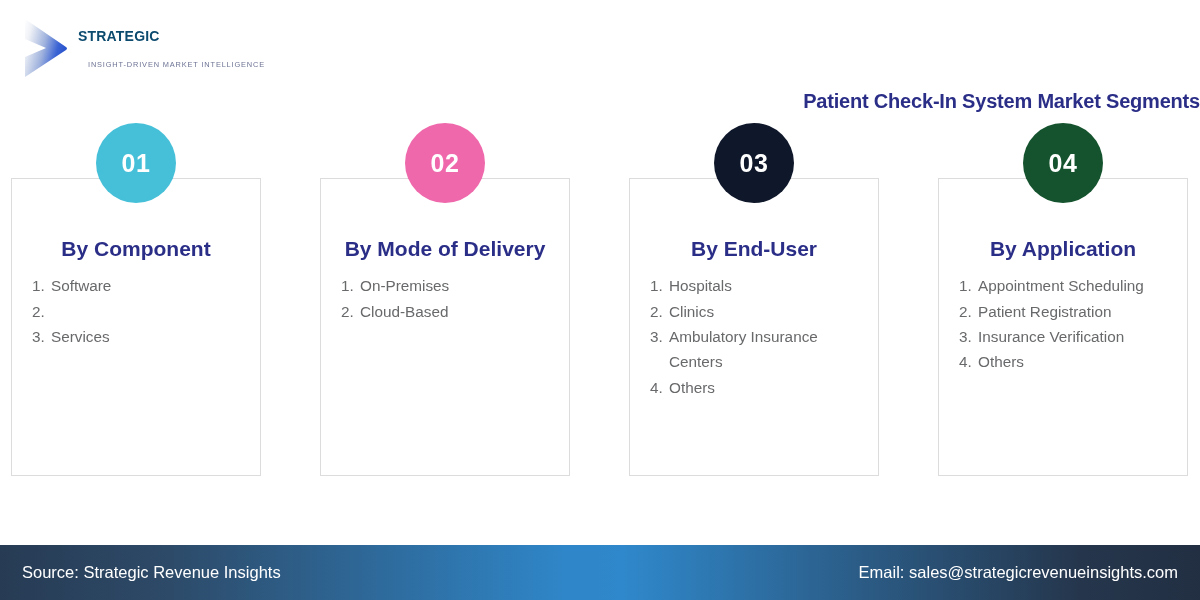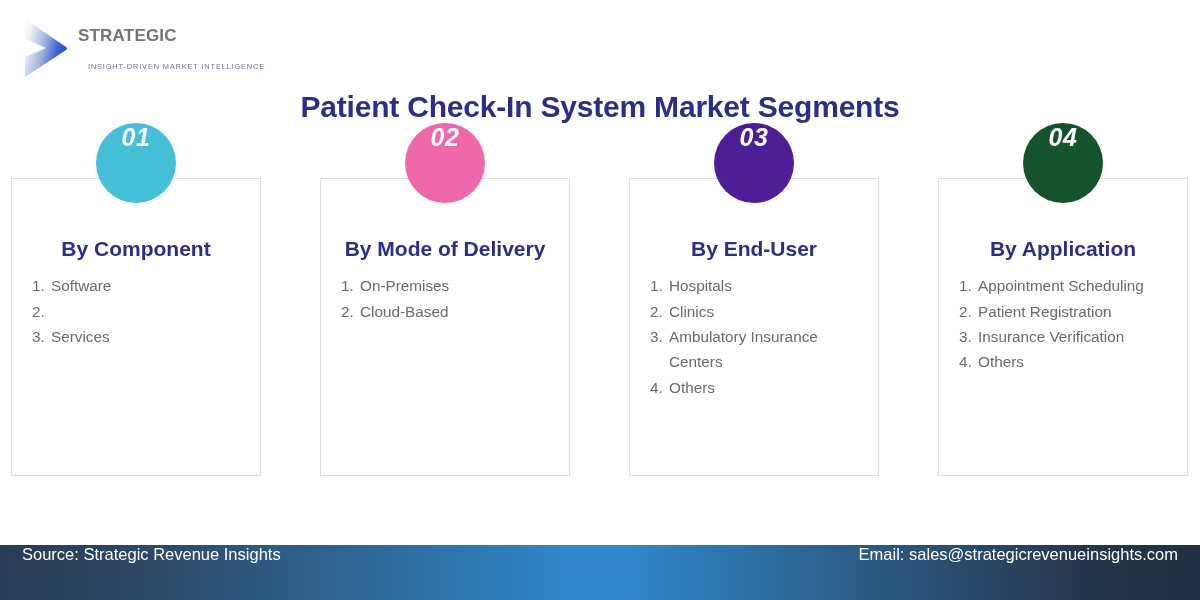--- a/index.html
+++ b/index.html
@@ -29,44 +29,44 @@
     height: 62px;
     flex: 0 0 auto;
   }
   .logo-text {
     display: flex;
     flex-direction: column;
     justify-content: center;
     padding-top: 2px;
   }
   .logo-name {
-    font-size: 17px;
-    font-weight: bold;
-    color: #737373;
+    font-size: 14px;
+    font-weight: bold;
+    color: #0c4a6e;
     letter-spacing: 0.2px;
     line-height: 1.08;
     white-space: nowrap;
   }
   .logo-tagline {
     margin-top: 16px;
     font-size: 7.4px;
     letter-spacing: 0.85px;
     color: #6d7394;
     white-space: nowrap;
     padding-left: 10px;
   }
 
   
   .page-title {
     position: absolute;
     left: 0;
     right: 0;
     top: 90px;
-    text-align: center;
-    font-size: 30px;
+    text-align: right;
+    font-size: 20px;
     font-weight: bold;
     color: #2b2e87;
     letter-spacing: -0.2px;
   }
 
   
   .cards-row {
     position: absolute;
     left: 11px;
     top: 178px;
@@ -85,26 +85,26 @@
   }
   .badge {
     position: absolute;
     top: -56px;
     left: 50%;
     transform: translateX(-50%);
     width: 80px;
     height: 80px;
     border-radius: 50%;
     display: flex;
+    align-items: center;
     justify-content: center;
     color: #ffffff;
     font-size: 25px;
     font-weight: bold;
     letter-spacing: 0.5px;
-    font-style: italic;
   }
   .card-heading {
     margin-top: 57px;
     text-align: center;
     font-size: 21px;
     font-weight: bold;
     color: #2b2e87;
     line-height: 1.2;
   }
   .card-list {
@@ -138,20 +138,21 @@
     height: 55px;
     background: linear-gradient(90deg,
         #273b54 0%,
         #2d4a68 14%,
         #2f86c8 47%,
         #2f88cb 52%,
         #2b5b85 72%,
         #25364c 90%,
         #222f43 100%);
     display: flex;
+    align-items: center;
     justify-content: space-between;
     padding: 0 22px;
     box-sizing: border-box;
     color: #ffffff;
     font-size: 16.5px;
   }
   .footer-source { white-space: nowrap; }
   .footer-email { white-space: nowrap; }
 </style>
 </head>
@@ -211,21 +212,21 @@
           <span class="li-text">On-Premises</span>
         </li>
       <li>
           <span class="li-num">2.</span>
           <span class="li-text">Cloud-Based</span>
         </li>
     </ul>
   </div>
 
   <div class="card">
-    <div class="badge" style="background: #4c1d95;">
+    <div class="badge" style="background: #0f172a;">
       <span>03</span>
     </div>
     <div class="card-heading">By End-User</div>
     <ul class="card-list">
       <li>
           <span class="li-num">1.</span>
           <span class="li-text">Hospitals</span>
         </li>
       <li>
           <span class="li-num">2.</span>

